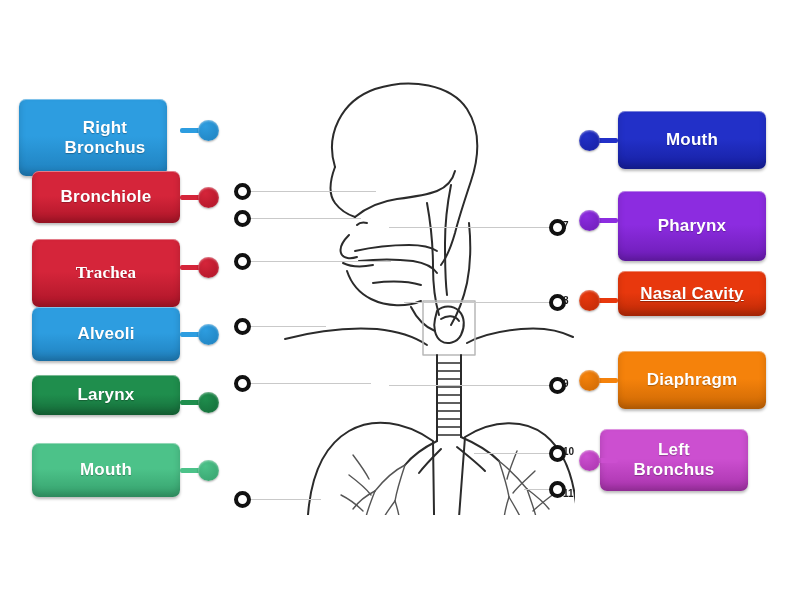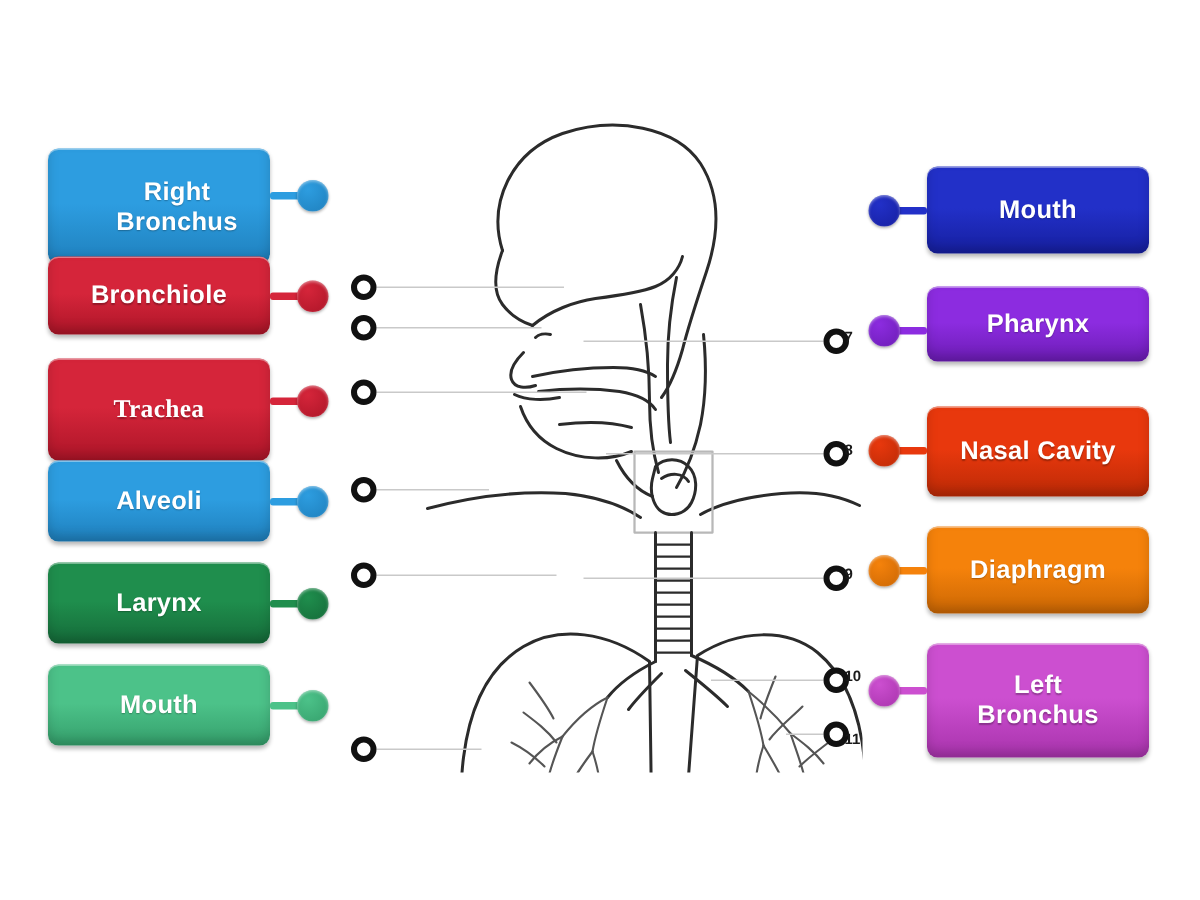--- a/index.html
+++ b/index.html
@@ -250,74 +250,74 @@
       <span class="marker-num" style="left: 563px; top: 379px;">9</span>
       <div class="leader" style="left: 474px; top: 453px; width: 75px;"></div>
       <div class="marker" style="left: 549px; top: 445px;"></div>
       <span class="marker-num" style="left: 563px; top: 447px;">10</span>
       <div class="leader" style="left: 524px; top: 489px; width: 25px;"></div>
       <div class="marker" style="left: 549px; top: 481px;"></div>
       <span class="marker-num" style="left: 563px; top: 489px;">11</span>
     </div>
 
   <div id="labels-left">
-      <div class="label-card" style="left: 32px; top: 99px; height: 77px; background: linear-gradient(rgb(45, 157, 224) 0%, rgb(45, 157, 224) 48%, rgb(31, 128, 189) 100%); padding-left: 32px;">
+      <div class="label-card" style="left: 19px; top: 99px; height: 77px; background: linear-gradient(rgb(45, 157, 224) 0%, rgb(45, 157, 224) 48%, rgb(31, 128, 189) 100%); padding-left: 32px;">
         <span class="txt">Right
 Bronchus</span>
       </div>
       <div class="stub" style="left: 180px; top: 127.5px; width: 22px; background: rgb(45, 157, 224);"></div>
       <div class="dot" style="left: 198px; top: 119.5px; background: radial-gradient(circle at 35% 30%, rgb(45, 157, 224), rgb(31, 128, 189));"></div>
       <div class="label-card" style="left: 32px; top: 171px; height: 52px; background: linear-gradient(rgb(213, 37, 58) 0%, rgb(213, 37, 58) 48%, rgb(173, 21, 40) 100%);">
         <span class="txt">Bronchiole</span>
       </div>
       <div class="stub" style="left: 180px; top: 194.5px; width: 22px; background: rgb(213, 37, 58);"></div>
       <div class="dot" style="left: 198px; top: 186.5px; background: radial-gradient(circle at 35% 30%, rgb(213, 37, 58), rgb(173, 21, 40));"></div>
       <div class="label-card" style="left: 32px; top: 239px; height: 68px; background: linear-gradient(rgb(213, 37, 58) 0%, rgb(213, 37, 58) 48%, rgb(173, 21, 40) 100%); font-family: Liberation Serif, serif;">
         <span class="txt">Trachea</span>
       </div>
       <div class="stub" style="left: 180px; top: 264.5px; width: 22px; background: rgb(213, 37, 58);"></div>
       <div class="dot" style="left: 198px; top: 256.5px; background: radial-gradient(circle at 35% 30%, rgb(213, 37, 58), rgb(173, 21, 40));"></div>
       <div class="label-card" style="left: 32px; top: 307px; height: 54px; background: linear-gradient(rgb(45, 157, 224) 0%, rgb(45, 157, 224) 48%, rgb(31, 128, 189) 100%); align-items: center;">
         <span class="txt">Alveoli</span>
       </div>
       <div class="stub" style="left: 180px; top: 331.5px; width: 22px; background: rgb(45, 157, 224);"></div>
       <div class="dot" style="left: 198px; top: 323.5px; background: radial-gradient(circle at 35% 30%, rgb(45, 157, 224), rgb(31, 128, 189));"></div>
-      <div class="label-card" style="left: 32px; top: 375px; height: 54px; background: linear-gradient(rgb(31, 142, 77) 0%, rgb(31, 142, 77) 48%, rgb(21, 107, 57) 100%);">
+      <div class="label-card" style="left: 32px; top: 375px; height: 40px; background: linear-gradient(rgb(31, 142, 77) 0%, rgb(31, 142, 77) 48%, rgb(21, 107, 57) 100%);">
         <span class="txt">Larynx</span>
       </div>
       <div class="stub" style="left: 180px; top: 399.5px; width: 22px; background: rgb(31, 142, 77);"></div>
       <div class="dot" style="left: 198px; top: 391.5px; background: radial-gradient(circle at 35% 30%, rgb(31, 142, 77), rgb(21, 107, 57));"></div>
       <div class="label-card" style="left: 32px; top: 443px; height: 54px; background: linear-gradient(rgb(76, 194, 137) 0%, rgb(76, 194, 137) 48%, rgb(53, 160, 108) 100%);">
         <span class="txt">Mouth</span>
       </div>
       <div class="stub" style="left: 180px; top: 467.5px; width: 22px; background: rgb(76, 194, 137);"></div>
       <div class="dot" style="left: 198px; top: 459.5px; background: radial-gradient(circle at 35% 30%, rgb(76, 194, 137), rgb(53, 160, 108));"></div>
     </div>
   <div id="labels-right">
       <div class="label-card" style="left: 618px; top: 111px; height: 58px; background: linear-gradient(rgb(34, 48, 200) 0%, rgb(34, 48, 200) 48%, rgb(22, 31, 160) 100%);">
         <span class="txt">Mouth</span>
       </div>
       <div class="stub" style="left: 596px; top: 137.5px; width: 22px; background: rgb(34, 48, 200);"></div>
       <div class="dot" style="left: 579px; top: 129.5px; background: radial-gradient(circle at 35% 30%, rgb(34, 48, 200), rgb(22, 31, 160));"></div>
-      <div class="label-card" style="left: 618px; top: 191px; height: 50px; background: linear-gradient(rgb(140, 44, 224) 0%, rgb(140, 44, 224) 48%, rgb(108, 28, 181) 100%);">
+      <div class="label-card" style="left: 618px; top: 191px; height: 70px; background: linear-gradient(rgb(140, 44, 224) 0%, rgb(140, 44, 224) 48%, rgb(108, 28, 181) 100%);">
         <span class="txt">Pharynx</span>
       </div>
       <div class="stub" style="left: 596px; top: 217.5px; width: 22px; background: rgb(140, 44, 224);"></div>
       <div class="dot" style="left: 579px; top: 209.5px; background: radial-gradient(circle at 35% 30%, rgb(140, 44, 224), rgb(108, 28, 181));"></div>
-      <div class="label-card" style="left: 618px; top: 271px; height: 60px; background: linear-gradient(rgb(232, 56, 13) 0%, rgb(232, 56, 13) 48%, rgb(188, 42, 6) 100%);">
+      <div class="label-card" style="left: 618px; top: 271px; height: 45px; background: linear-gradient(rgb(232, 56, 13) 0%, rgb(232, 56, 13) 48%, rgb(188, 42, 6) 100%); text-decoration: underline;">
         <span class="txt">Nasal Cavity</span>
       </div>
       <div class="stub" style="left: 596px; top: 297.5px; width: 22px; background: rgb(232, 56, 13);"></div>
       <div class="dot" style="left: 579px; top: 289.5px; background: radial-gradient(circle at 35% 30%, rgb(232, 56, 13), rgb(188, 42, 6));"></div>
       <div class="label-card" style="left: 618px; top: 351px; height: 58px; background: linear-gradient(rgb(245, 130, 11) 0%, rgb(245, 130, 11) 48%, rgb(203, 103, 4) 100%);">
         <span class="txt">Diaphragm</span>
       </div>
       <div class="stub" style="left: 596px; top: 377.5px; width: 22px; background: rgb(245, 130, 11);"></div>
       <div class="dot" style="left: 579px; top: 369.5px; background: radial-gradient(circle at 35% 30%, rgb(245, 130, 11), rgb(203, 103, 4));"></div>
-      <div class="label-card" style="left: 618px; top: 429px; height: 76px; background: linear-gradient(rgb(204, 79, 208) 0%, rgb(204, 79, 208) 48%, rgb(168, 51, 172) 100%);">
+      <div class="label-card" style="left: 600px; top: 429px; height: 62px; background: linear-gradient(rgb(204, 79, 208) 0%, rgb(204, 79, 208) 48%, rgb(168, 51, 172) 100%);">
         <span class="txt">Left
 Bronchus</span>
       </div>
       <div class="stub" style="left: 596px; top: 457.5px; width: 22px; background: rgb(204, 79, 208);"></div>
       <div class="dot" style="left: 579px; top: 449.5px; background: radial-gradient(circle at 35% 30%, rgb(204, 79, 208), rgb(168, 51, 172));"></div>
     </div>
 
 </div>
 
 </body></html>

